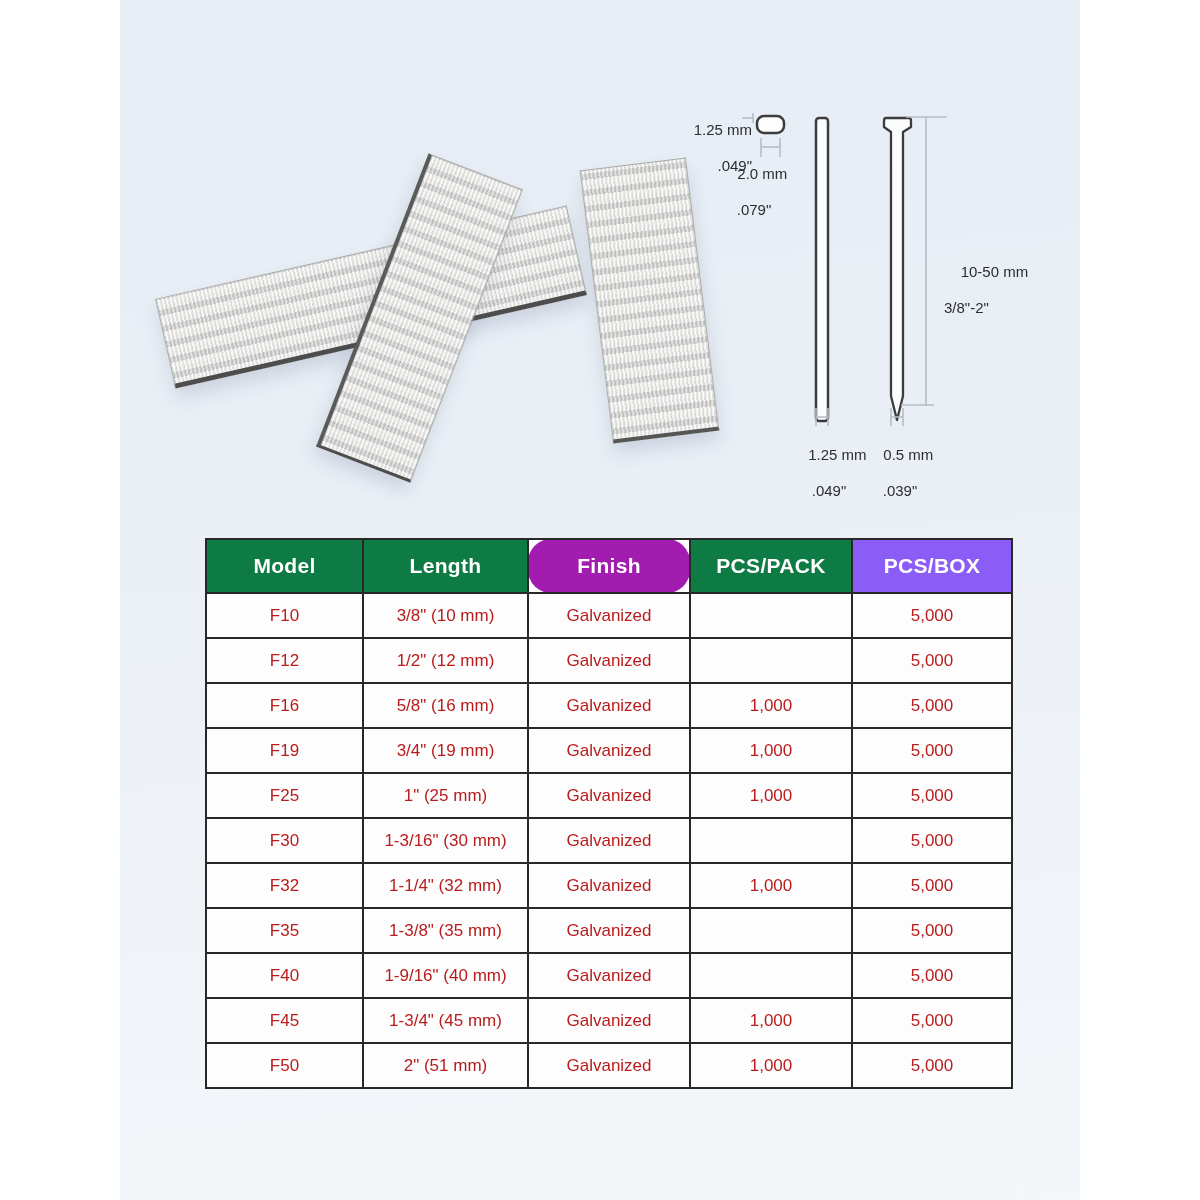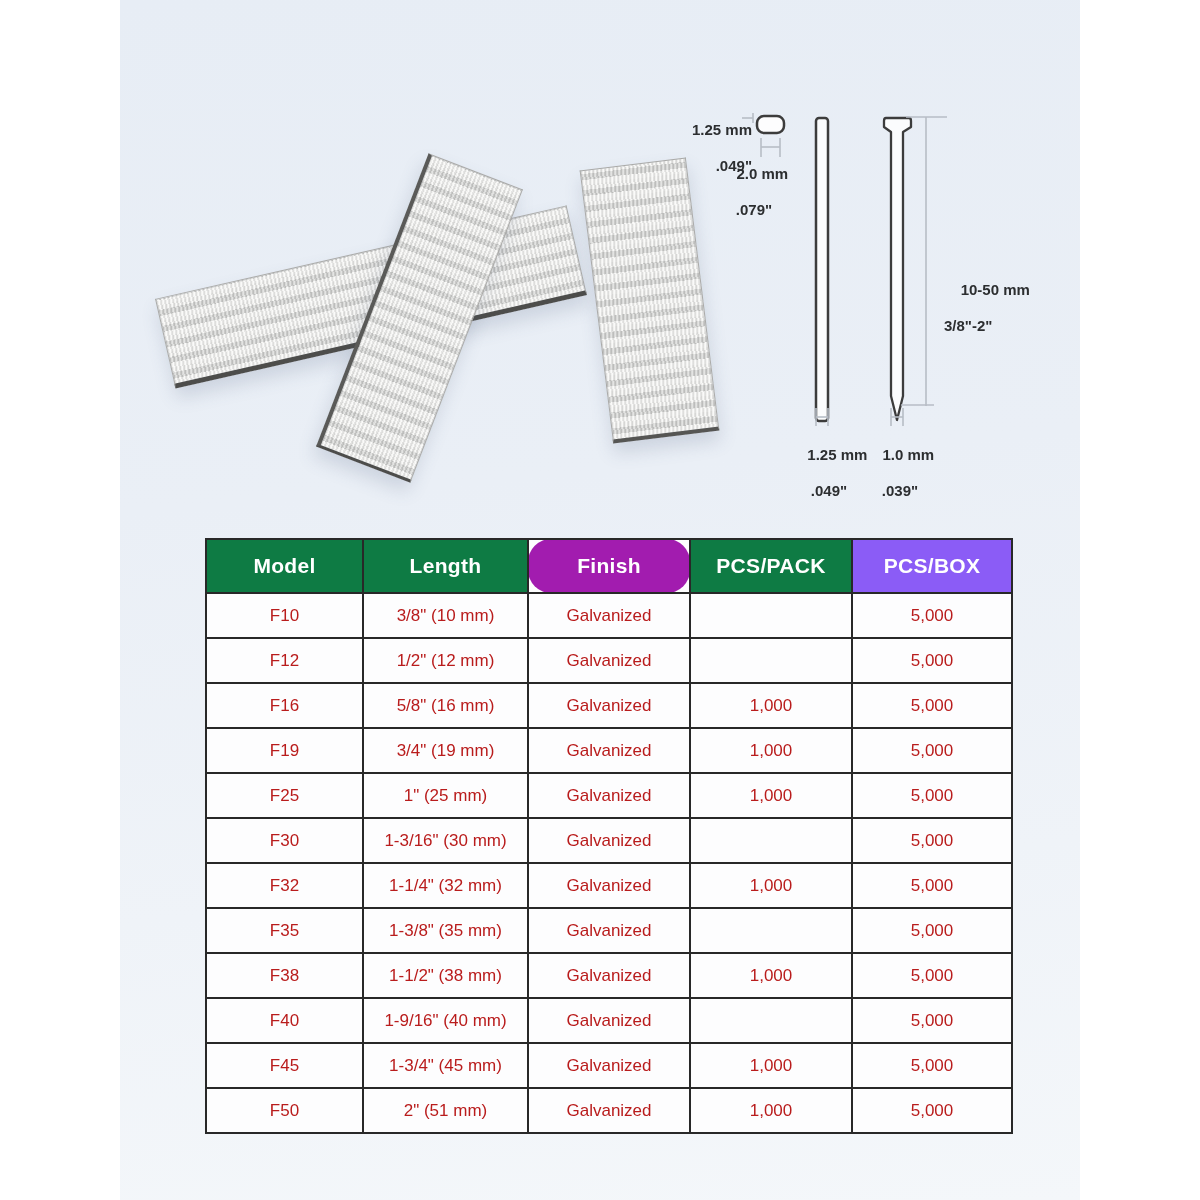--- a/index.html
+++ b/index.html
@@ -19,25 +19,25 @@
       repeating-linear-gradient(90deg, #c9c9c7 0 1px, #ebebe9 1px 2px, #f7f7f5 2px 3px, #d7d7d5 3px 4px);
     border:1px solid #a9a9a7;
     box-shadow:0 10px 18px rgba(70,90,120,.18);
   }
   .strip-a{left:40px;top:251px;width:420px;height:86px;transform:rotate(-12.8deg);border-bottom:5px solid #4d4d4b;}
   .strip-b{left:249px;top:161px;width:96px;height:310px;transform:rotate(21deg);border-left:4px solid #5a5a58;border-bottom:3px solid #4d4d4b;}
   .strip-c{left:476px;top:163px;width:105px;height:270px;transform:rotate(-7deg);border-bottom:4px solid #565654;}
 
   
   .diagram-svg{position:absolute;left:0;top:0;pointer-events:none;}
-  .dim-label{position:absolute;color:#2c2e30;font-size:15px;font-weight:bold;line-height:18px;white-space:pre;}
+  .dim-label{position:absolute;color:#2c2e30;font-size:15px;font-weight:normal;line-height:18px;white-space:pre;}
   .dim-label .l2{display:block;}
   .lbl-head-width{right:328px;top:103px;text-align:right;}  
   .lbl-head-length{left:594px;top:147px;width:80px;text-align:center;}
-  .lbl-length-range{left:824px;top:263px;text-align:left;}
+  .lbl-length-range{left:824px;top:245px;text-align:left;}
   .lbl-pin-width{left:664px;top:428px;width:90px;text-align:center;}
   .lbl-tip-width{left:737px;top:428px;width:86px;text-align:center;}
 
   
   table.spec{
     position:absolute;left:85px;top:538px;width:806px;
     border-collapse:collapse;table-layout:fixed;
     background:#fdfdfe;
   }
   table.spec th, table.spec td{
@@ -107,21 +107,21 @@
   </div>
   <div class="dim-label lbl-length-range">
     <span>10-50 mm</span>
     <span class="l2">3/8"-2"</span>
   </div>
   <div class="dim-label lbl-pin-width">
     <span>1.25 mm</span>
     <span class="l2">.049"</span>
   </div>
   <div class="dim-label lbl-tip-width">
-    <span>1.0 mm</span>
+    <span>0.5 mm</span>
     <span class="l2">.039"</span>
   </div>
 
   <table class="spec">
     <colgroup>
       <col style="width:157px">
         <col style="width:165px">
         <col style="width:162px">
       <col style="width:162px">
         <col style="width:160px">
@@ -186,27 +186,20 @@
           <td>5,000</td>
         </tr>
         <tr>
           <td>F35</td>
           <td>1-3/8" (35 mm)</td>
           <td>Galvanized</td>
           <td></td>
           <td>5,000</td>
         </tr>
         <tr>
-          <td>F38</td>
-          <td>1-1/2" (38 mm)</td>
-          <td>Galvanized</td>
-          <td>1,000</td>
-          <td>5,000</td>
-        </tr>
-        <tr>
           <td>F40</td>
           <td>1-9/16" (40 mm)</td>
           <td>Galvanized</td>
           <td></td>
           <td>5,000</td>
         </tr>
         <tr>
           <td>F45</td>
           <td>1-3/4" (45 mm)</td>
           <td>Galvanized</td>

